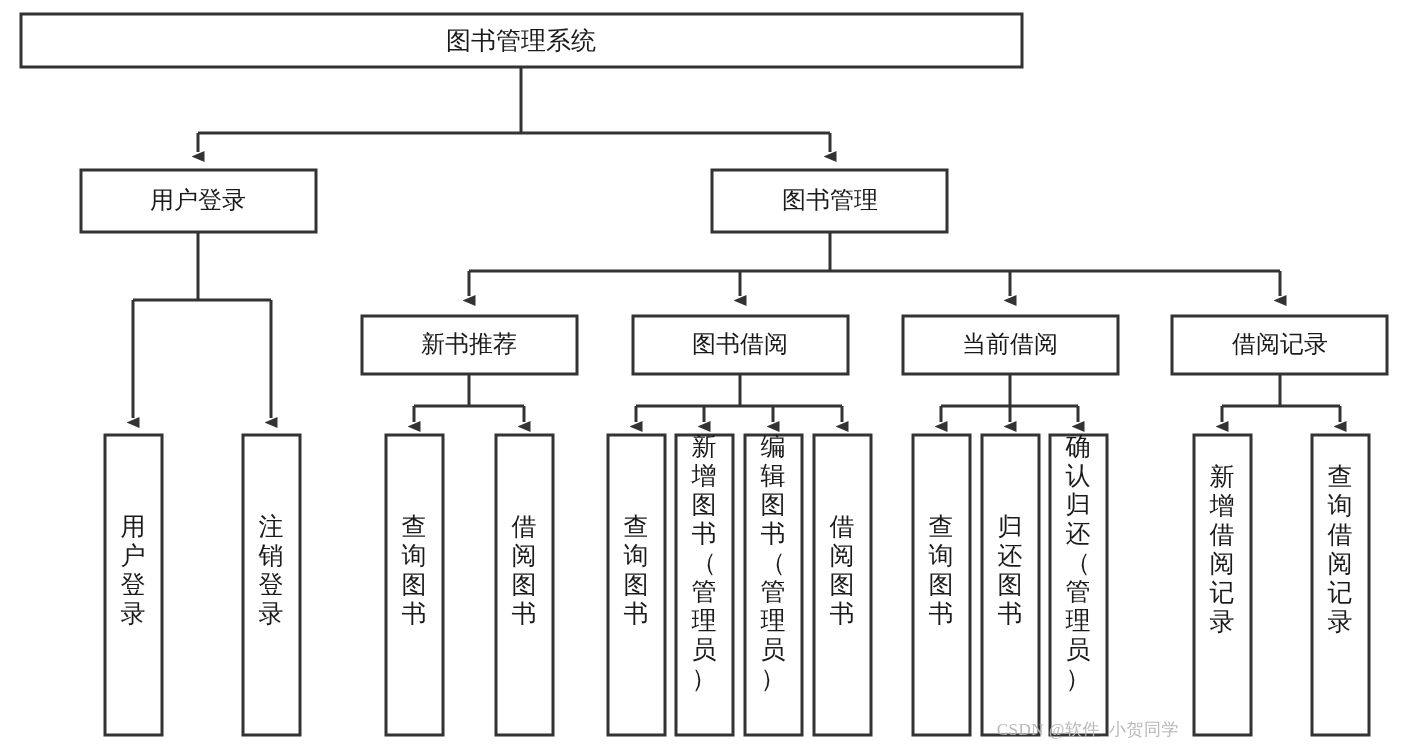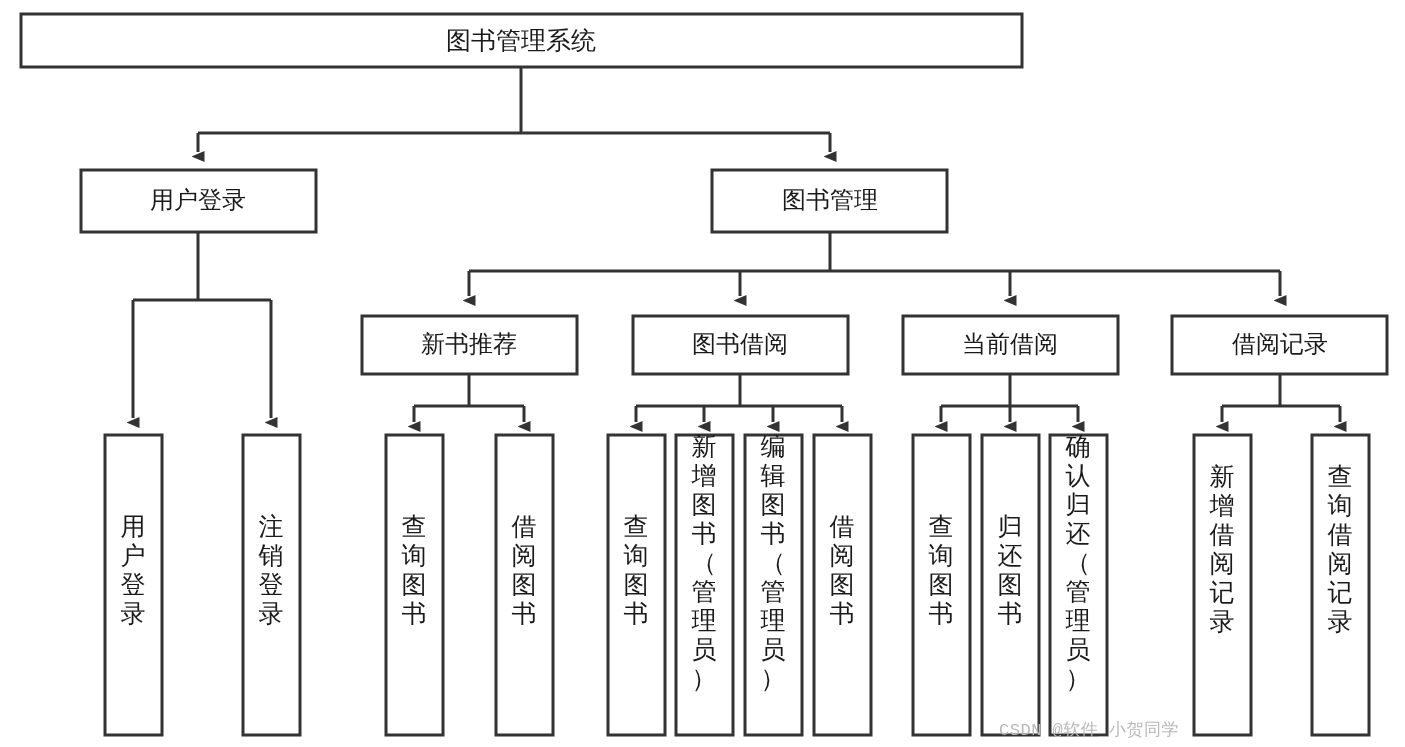--- a/index.html
+++ b/index.html
@@ -53,21 +53,21 @@
     stroke-linecap: butt;
   }
   .edge-arrow {
     fill: #333333;
     stroke: none;
   }
   .watermark {
     position: absolute;
     right: 8px;
     bottom: 6px;
-    font-family: Liberation Mono, monospace;
+    font-family: Liberation Serif, serif;
     font-size: 17px;
     color: #b8b8b8;
     letter-spacing: 0.5px;
     white-space: nowrap;
     pointer-events: none;
   }
 </style>
 </head>
 <body>
 

